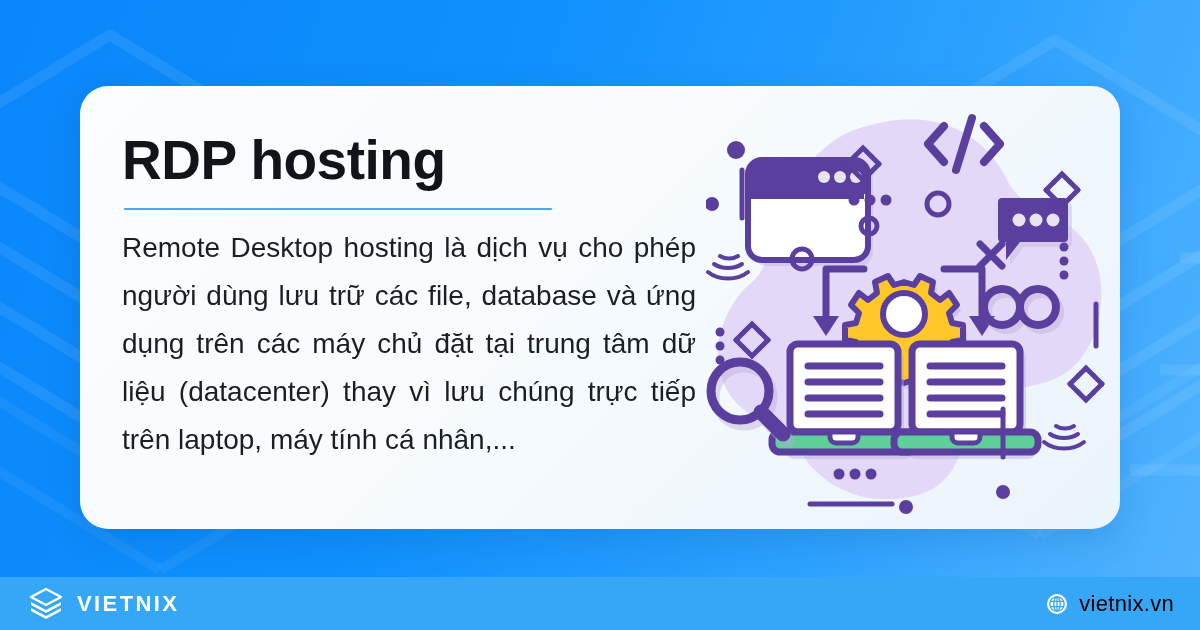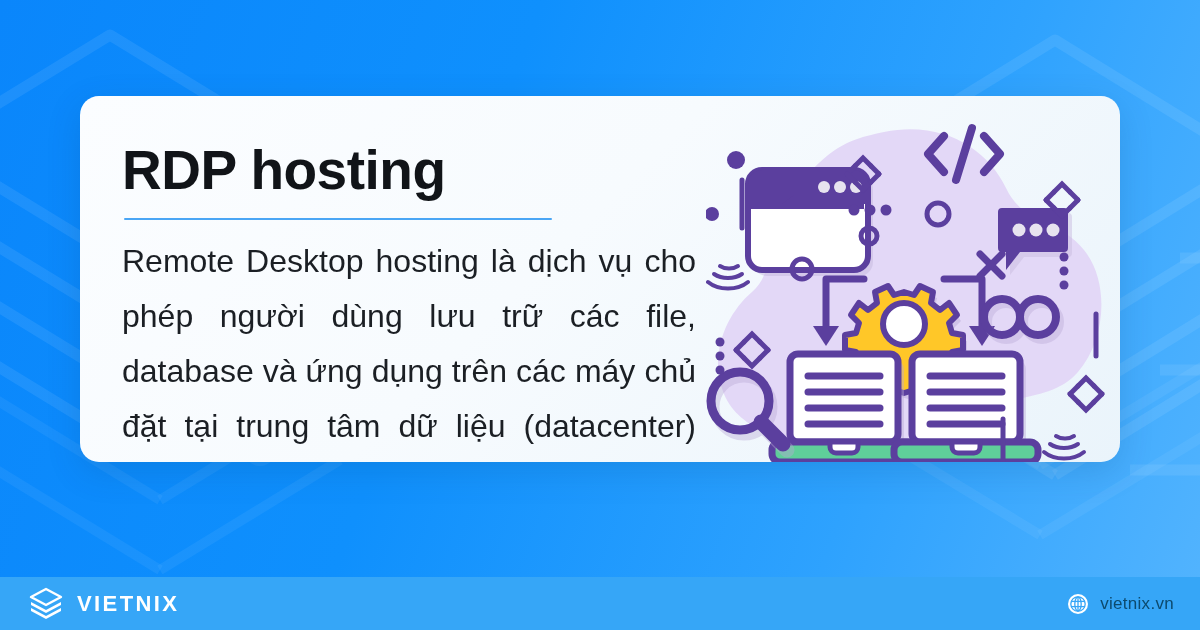--- a/index.html
+++ b/index.html
@@ -17,23 +17,23 @@
 
   
   .wm{ position:absolute; opacity:.40; pointer-events:none; }
   .wm-left{ left:-120px; top:-70px; width:460px; height:560px; }
   .wm-right{ right:-120px; top:-60px; width:520px; height:620px; }
   .wm-bl{ left:-40px; bottom:40px; width:420px; height:260px; opacity:.30;}
   .wm-br{ right:-60px; bottom:20px; width:440px; height:300px; opacity:.30;}
 
   
   .card{
-    position:absolute; left:80px; top:96px; width:1040px; height:366px;
+    position:absolute; left:80px; top:86px; width:1040px; height:443px;
     background:linear-gradient(135deg,#fbfdff 0%,#f7fbfe 45%,#eaf4fb 100%);
-    border-radius:19px;
+    border-radius:28px;
     box-shadow:0 10px 34px rgba(3,60,115,.16);
     overflow:hidden;
   }
 
   .card-inner{ position:relative; width:100%; height:100%; display:flex; }
 
   
   .text-col{
     width:620px; padding:46px 0 0 42px; position:relative; z-index:3;
   }
@@ -41,21 +41,21 @@
     font-size:55px; font-weight:bold; color:#111418;
     letter-spacing:-0.5px; line-height:1.05;
     font-family:"Liberation Sans", sans-serif;
   }
   .divider{
     width:428px; height:2px; background:#4aa6f5; margin:18px 0 14px 2px;
     border-radius:2px;
   }
   .body-text{
     width:574px;
-    font-size:32px; line-height:1.72; color:#1b1f24;
+    font-size:28px; line-height:1.72; color:#1b1f24;
     text-align:justify; text-justify:inter-word;
     font-family:"Liberation Sans", sans-serif;
     font-weight:400;
   }
 
   
   .illus{
     position:absolute; right:-6px; top:18px; width:420px; height:412px; z-index:2;
   }
   .illus svg{ width:100%; height:100%; display:block; }
@@ -66,21 +66,21 @@
     background:#36a6f7; display:flex; 
     justify-content:space-between; padding:0 26px 0 28px; z-index:5;
   }
   .brand{ display:flex; align-items:center; gap:13px; }
   .brand-name{
     color:#ffffff; font-size:22px; font-weight:bold; letter-spacing:2.4px;
     font-family:"Liberation Sans", sans-serif;
   }
   .site{ display:flex; align-items:center; gap:11px; }
   .site-name{
-    color:#0c4a6e; font-size:17px; letter-spacing:.3px;
+    color:#000000; font-size:22px; letter-spacing:.3px;
     font-family:"Liberation Sans", sans-serif;
   }
   .ico{ display:block; }
 </style>
 </head>
 <body>
 
 <div class="canvas">
 
   <svg class="wm wm-left" viewBox="0 0 460 560" fill="none">

